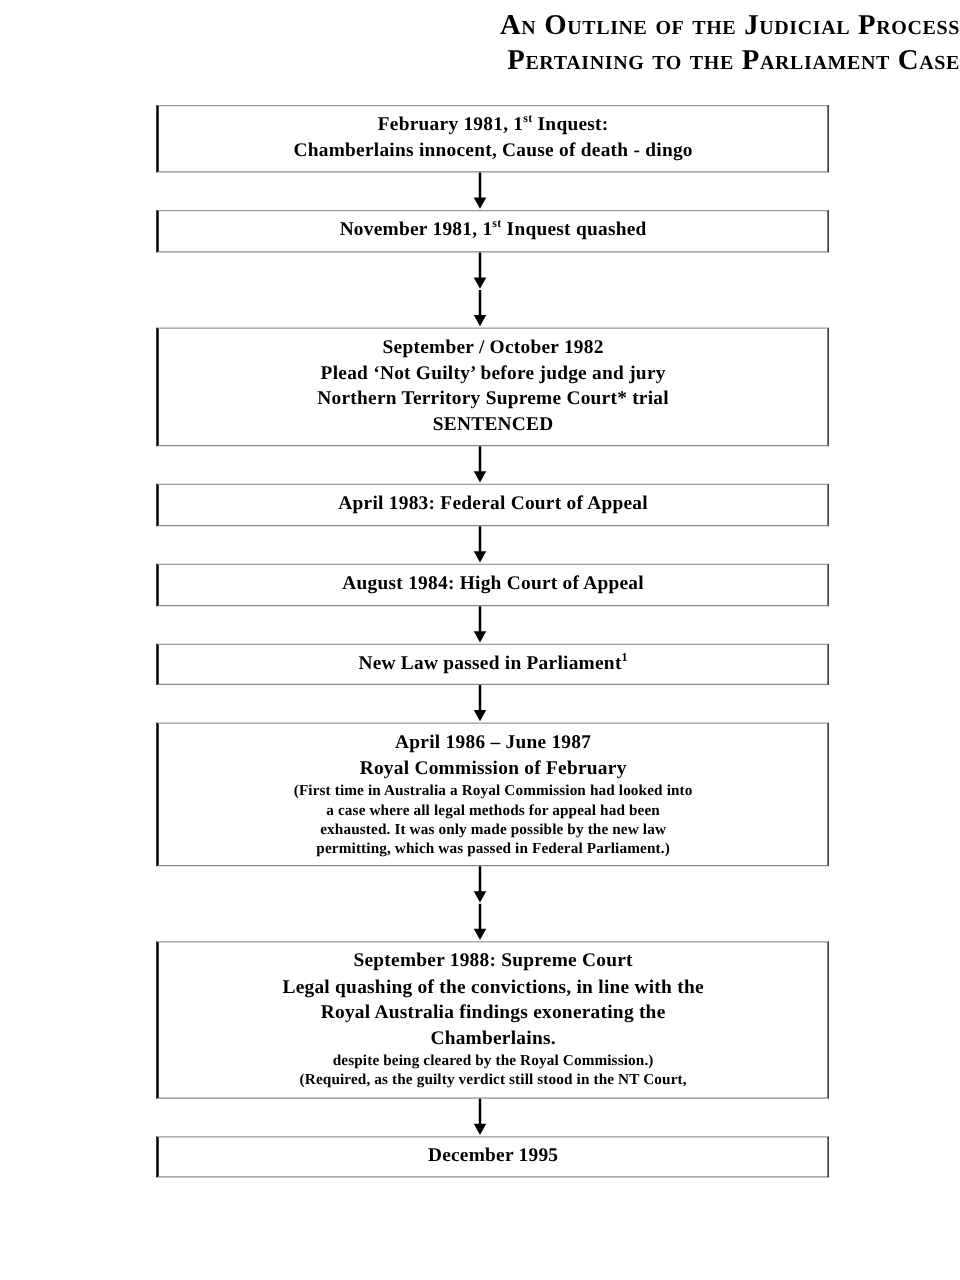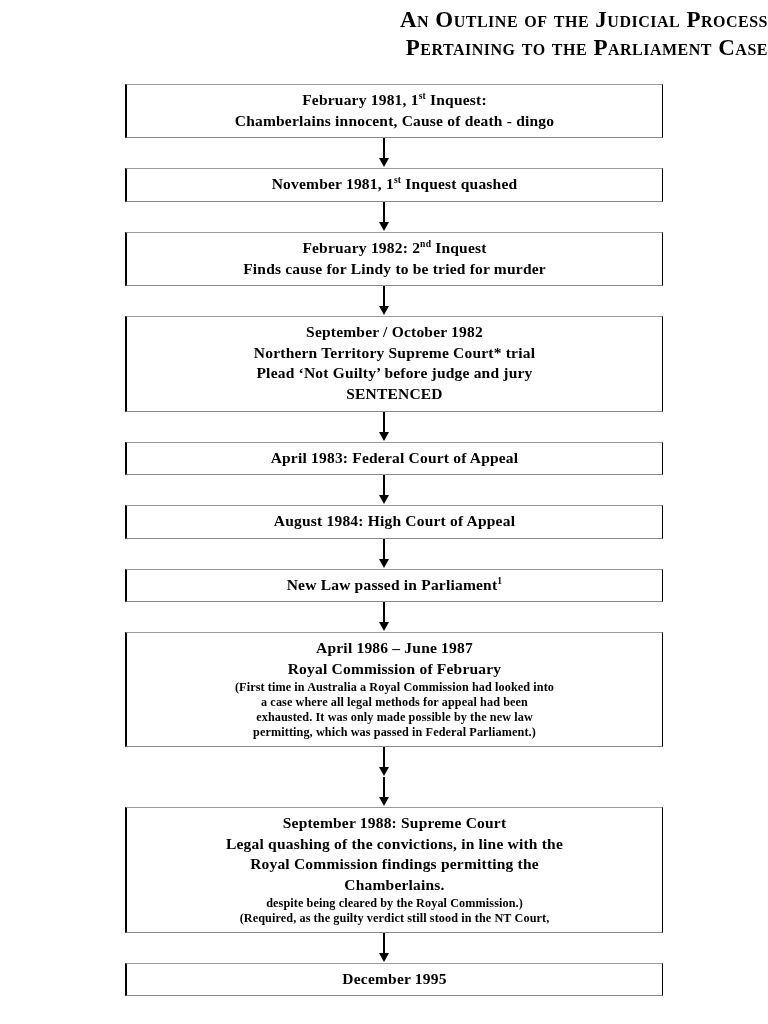--- a/index.html
+++ b/index.html
@@ -108,32 +108,28 @@
       <div class="shaft"></div>
       <div class="head"></div>
     </div>
     <div class="node">
       <div class="main">November 1981, 1<sup>st</sup> Inquest quashed</div>
     </div>
     <div class="arrow">
       <div class="shaft"></div>
       <div class="head"></div>
     </div>
-    <div class="node">
-      <div class="main">February 1982: 2<sup>nd</sup> Inquest</div>
-      <div class="main">Finds cause for Lindy to be tried for murder</div>
-    </div>
     <div class="arrow">
       <div class="shaft"></div>
       <div class="head"></div>
     </div>
     <div class="node">
       <div class="main">September / October 1982</div>
+      <div class="main">Plead ‘Not Guilty’ before judge and jury</div>
       <div class="main">Northern Territory Supreme Court* trial</div>
-      <div class="main">Plead ‘Not Guilty’ before judge and jury</div>
       <div class="main">SENTENCED</div>
     </div>
     <div class="arrow">
       <div class="shaft"></div>
       <div class="head"></div>
     </div>
     <div class="node">
       <div class="main">April 1983: Federal Court of Appeal</div>
     </div>
     <div class="arrow">
@@ -166,21 +162,21 @@
       <div class="shaft"></div>
       <div class="head"></div>
     </div>
     <div class="arrow">
       <div class="shaft"></div>
       <div class="head"></div>
     </div>
     <div class="node">
       <div class="main">September 1988: Supreme Court</div>
       <div class="main">Legal quashing of the convictions, in line with the</div>
-      <div class="main">Royal Commission findings permitting the</div>
+      <div class="main">Royal Australia findings exonerating the</div>
       <div class="main">Chamberlains.</div>
       <div class="small">despite being cleared by the Royal Commission.)</div>
       <div class="small">(Required, as the guilty verdict still stood in the NT Court,</div>
     </div>
     <div class="arrow">
       <div class="shaft"></div>
       <div class="head"></div>
     </div>
     <div class="node">
       <div class="main">December 1995</div>

